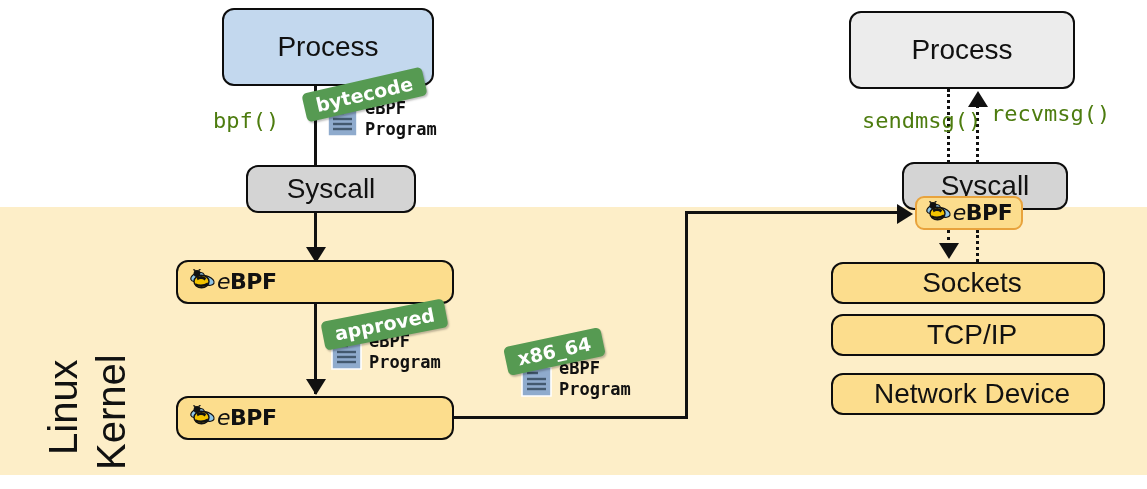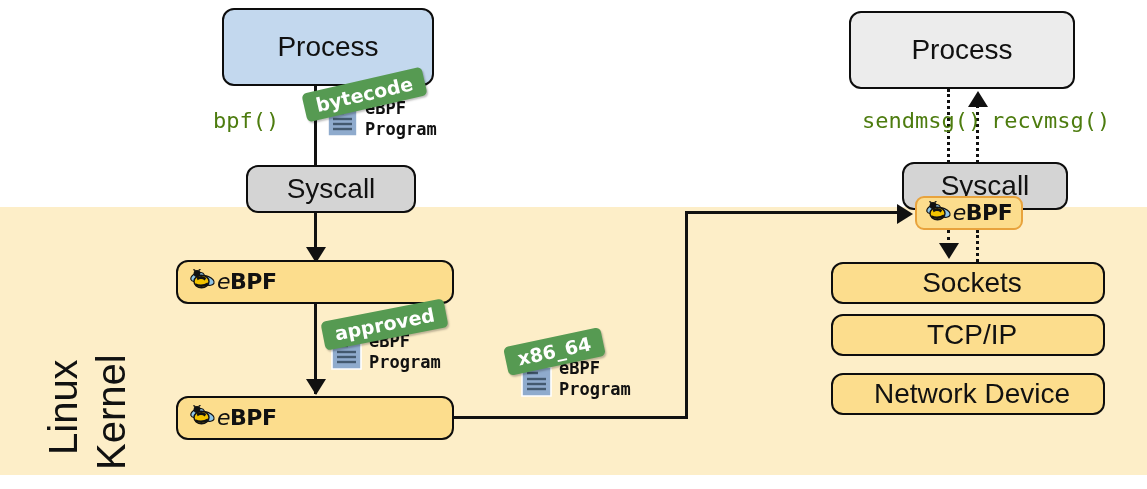--- a/index.html
+++ b/index.html
@@ -204,21 +204,21 @@
   <div class="box" style="left:849px;top:11px;width:226px;height:78px;background:#ececec;">
     <span>Process</span>
   </div>
 
   <div class="dotline" style="left:947px;top:89px;height:74px;"></div>
 
   <div class="dotline" style="left:976px;top:105px;height:58px;"></div>
   <div class="arrow-up" style="left:968px;top:91px;"></div>
 
   <div class="mono" style="left:815px;top:108px;margin-left:47px;">sendmsg()</div>
-  <div class="mono" style="left:991px;top:108px;">recvmsg()</div>
+  <div class="mono" style="left:991px;top:101px;">recvmsg()</div>
 
   <div class="box gray" style="left:886px;top:162px;width:166px;height:48px;">
     <span>Syscall</span>
   </div>
 
   <div class="hook-badge" style="left:915px;top:196px;width:108px;height:34px;">
     <span class="ebpf-logo">
       <span class="bee">
         <svg width="26" height="22" viewBox="0 0 26 22">
           <ellipse cx="7.5" cy="8" rx="7" ry="4" transform="rotate(-22 7.5 8)" fill="#8fc6e8" stroke="#111" stroke-width="1.2"></ellipse>

